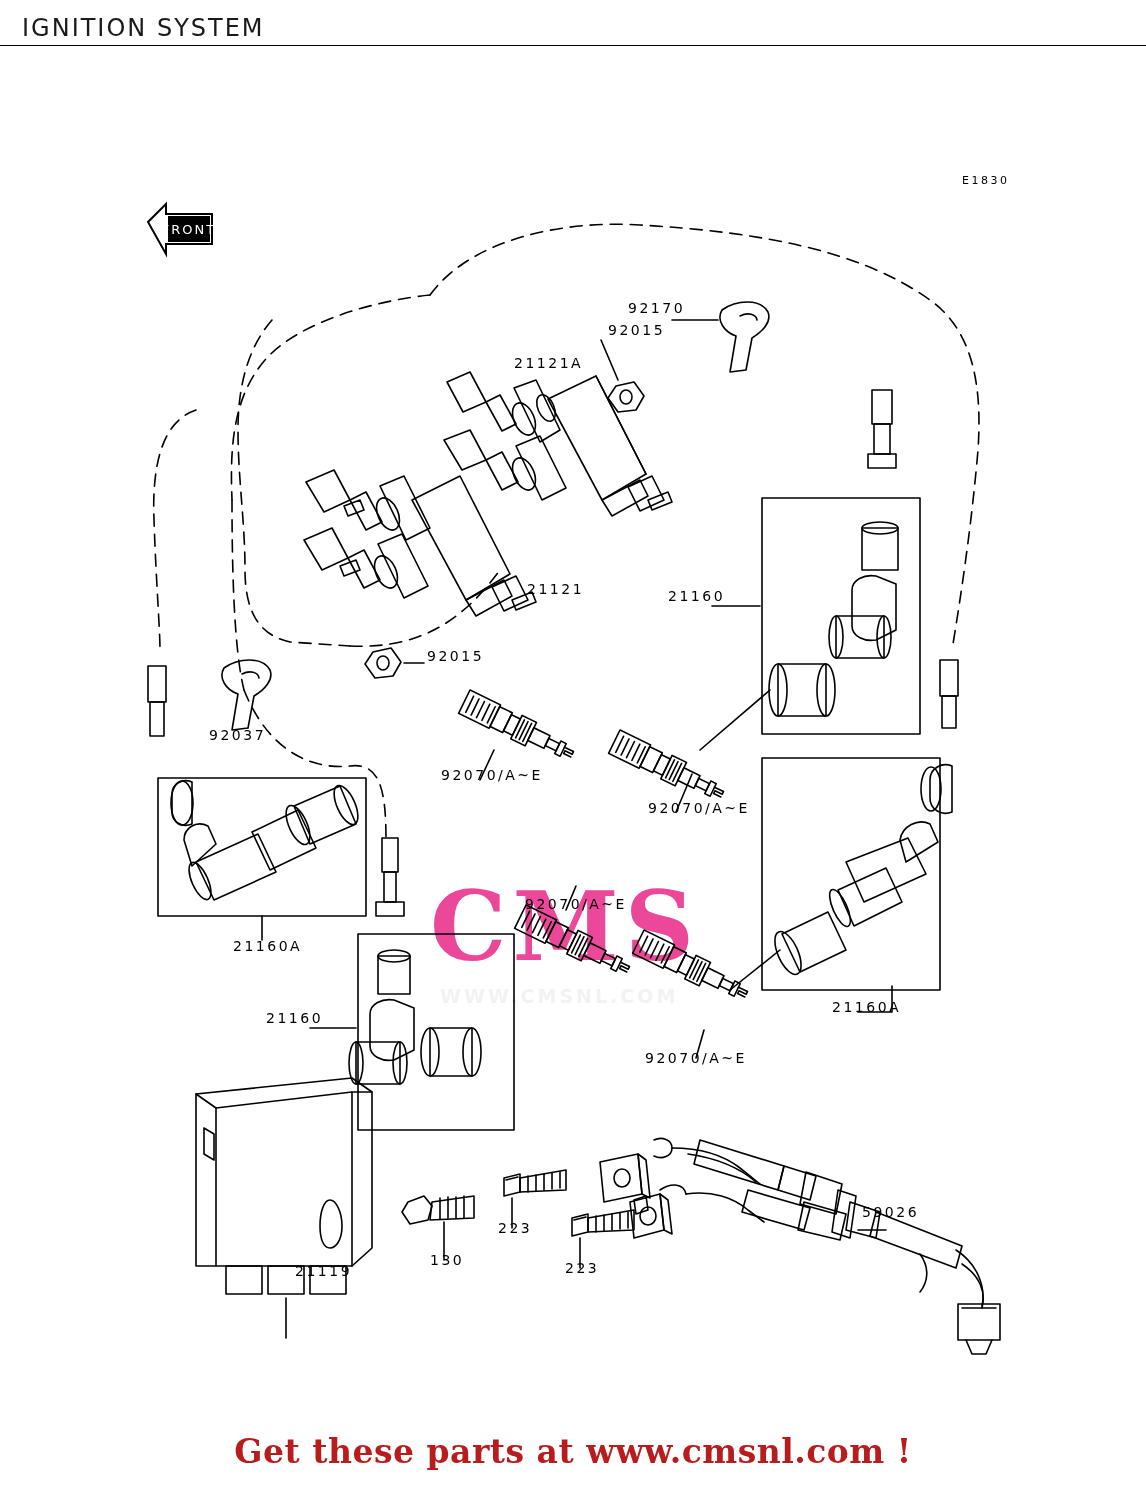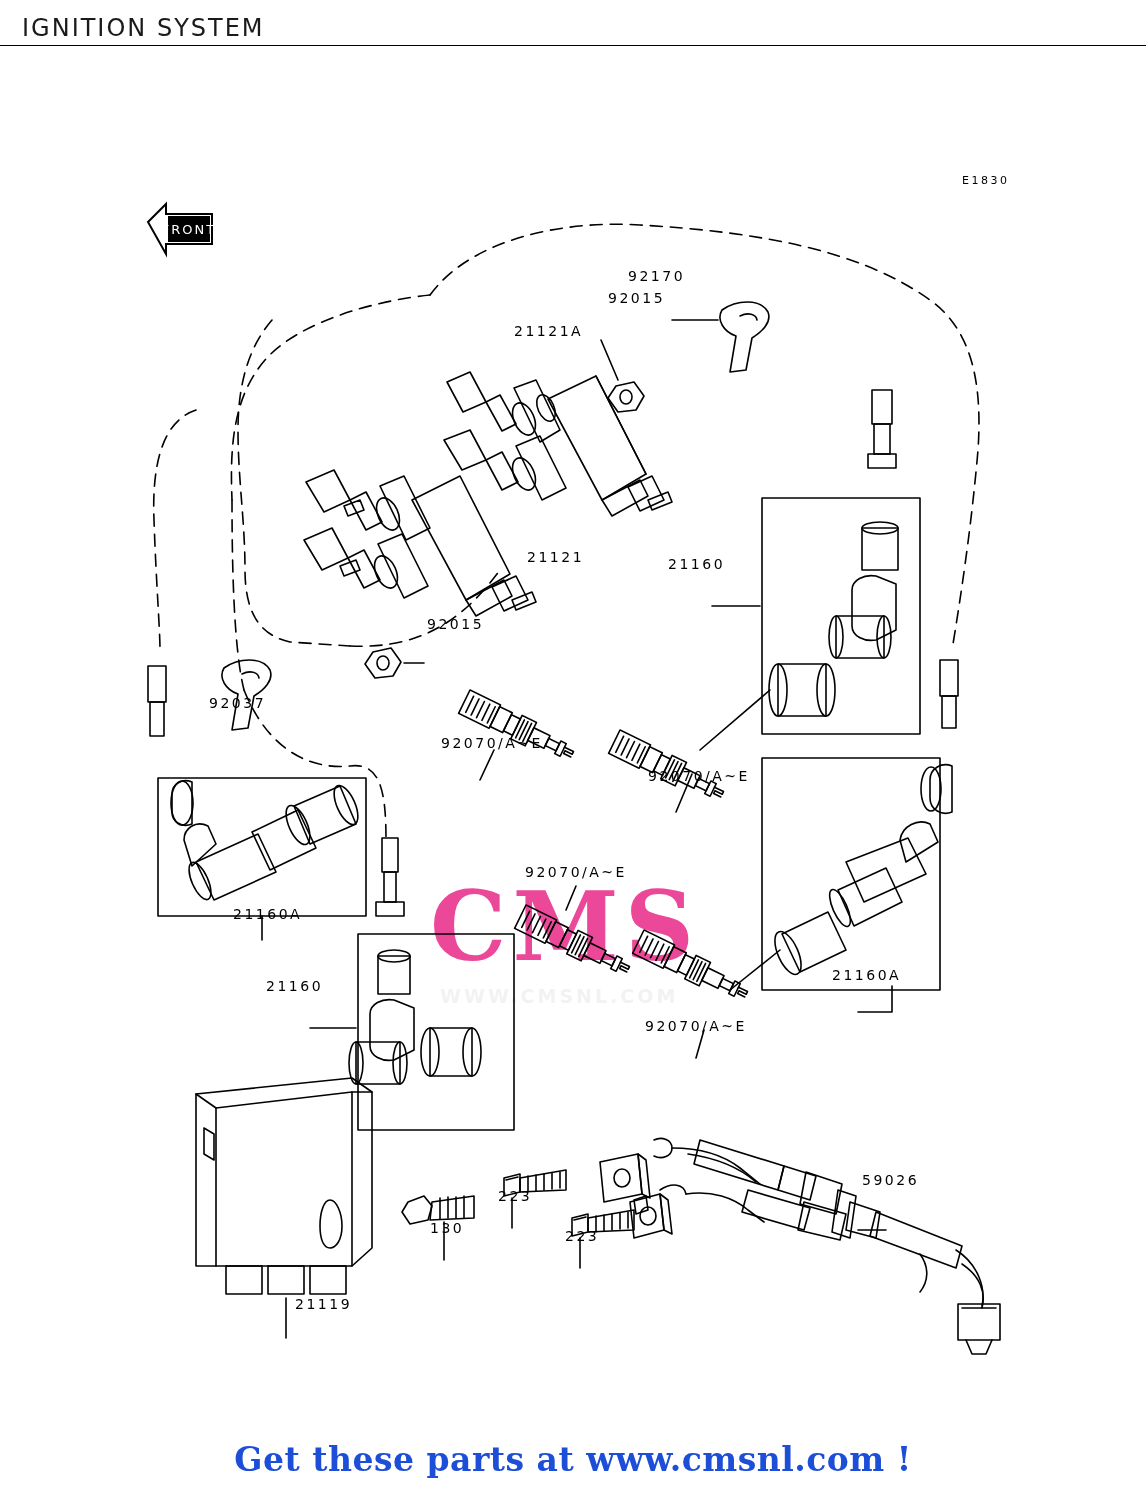--- a/index.html
+++ b/index.html
@@ -42,29 +42,29 @@
   #footer {
     position: absolute;
     left: 0;
     top: 1432px;
     width: 1146px;
     text-align: center;
     font-family: "DejaVu Serif", serif;
     font-weight: bold;
     font-size: 33px;
     letter-spacing: 0.5px;
-    color: #1d4ed8;
-    margin-top: 8px;
+    color: #b91c1c;
   }
   .label {
     position: absolute;
     font-size: 14px;
     letter-spacing: 2.5px;
     white-space: nowrap;
     font-family: "DejaVu Sans", sans-serif;
+    margin-top: 32px;
   }
   #diagram-canvas {
     position: absolute;
     left: 0;
     top: 50px;
     width: 1146px;
     height: 1370px;
   }
   #front-badge {
     position: absolute;
@@ -392,13 +392,13 @@
 <div class="label" style="left: 648px; top: 768px;">92070/A~E</div>
 <div class="label" style="left: 233px; top: 906px;">21160A</div>
 <div class="label" style="left: 525px; top: 864px;">92070/A~E</div>
 <div class="label" style="left: 266px; top: 978px;">21160</div>
 <div class="label" style="left: 832px; top: 967px;">21160A</div>
 <div class="label" style="left: 645px; top: 1018px;">92070/A~E</div>
 <div class="label" style="left: 862px; top: 1172px;">59026</div>
 <div class="label" style="left: 498px; top: 1188px;">223</div>
 <div class="label" style="left: 430px; top: 1220px;">130</div>
 <div class="label" style="left: 565px; top: 1228px;">223</div>
-<div class="label" style="left: 295px; top: 1296px;">21119</div>
+<div class="label" style="left: 295px; top: 1231px;">21119</div>
 
 </body></html>

